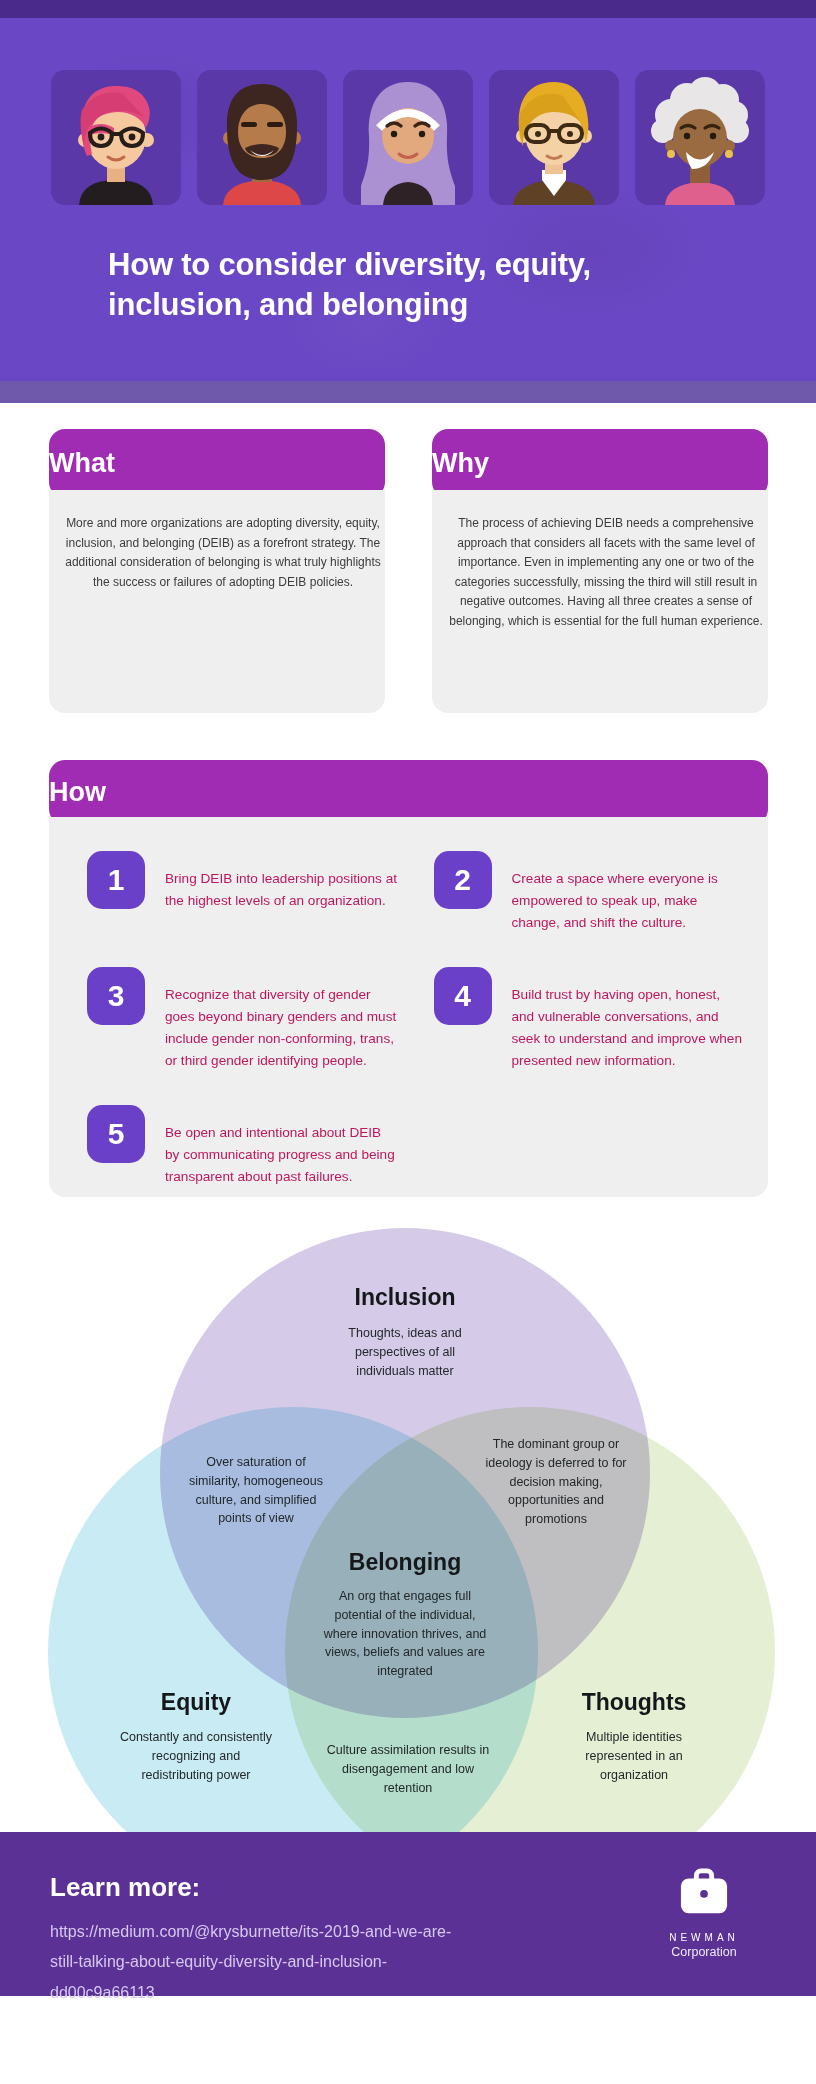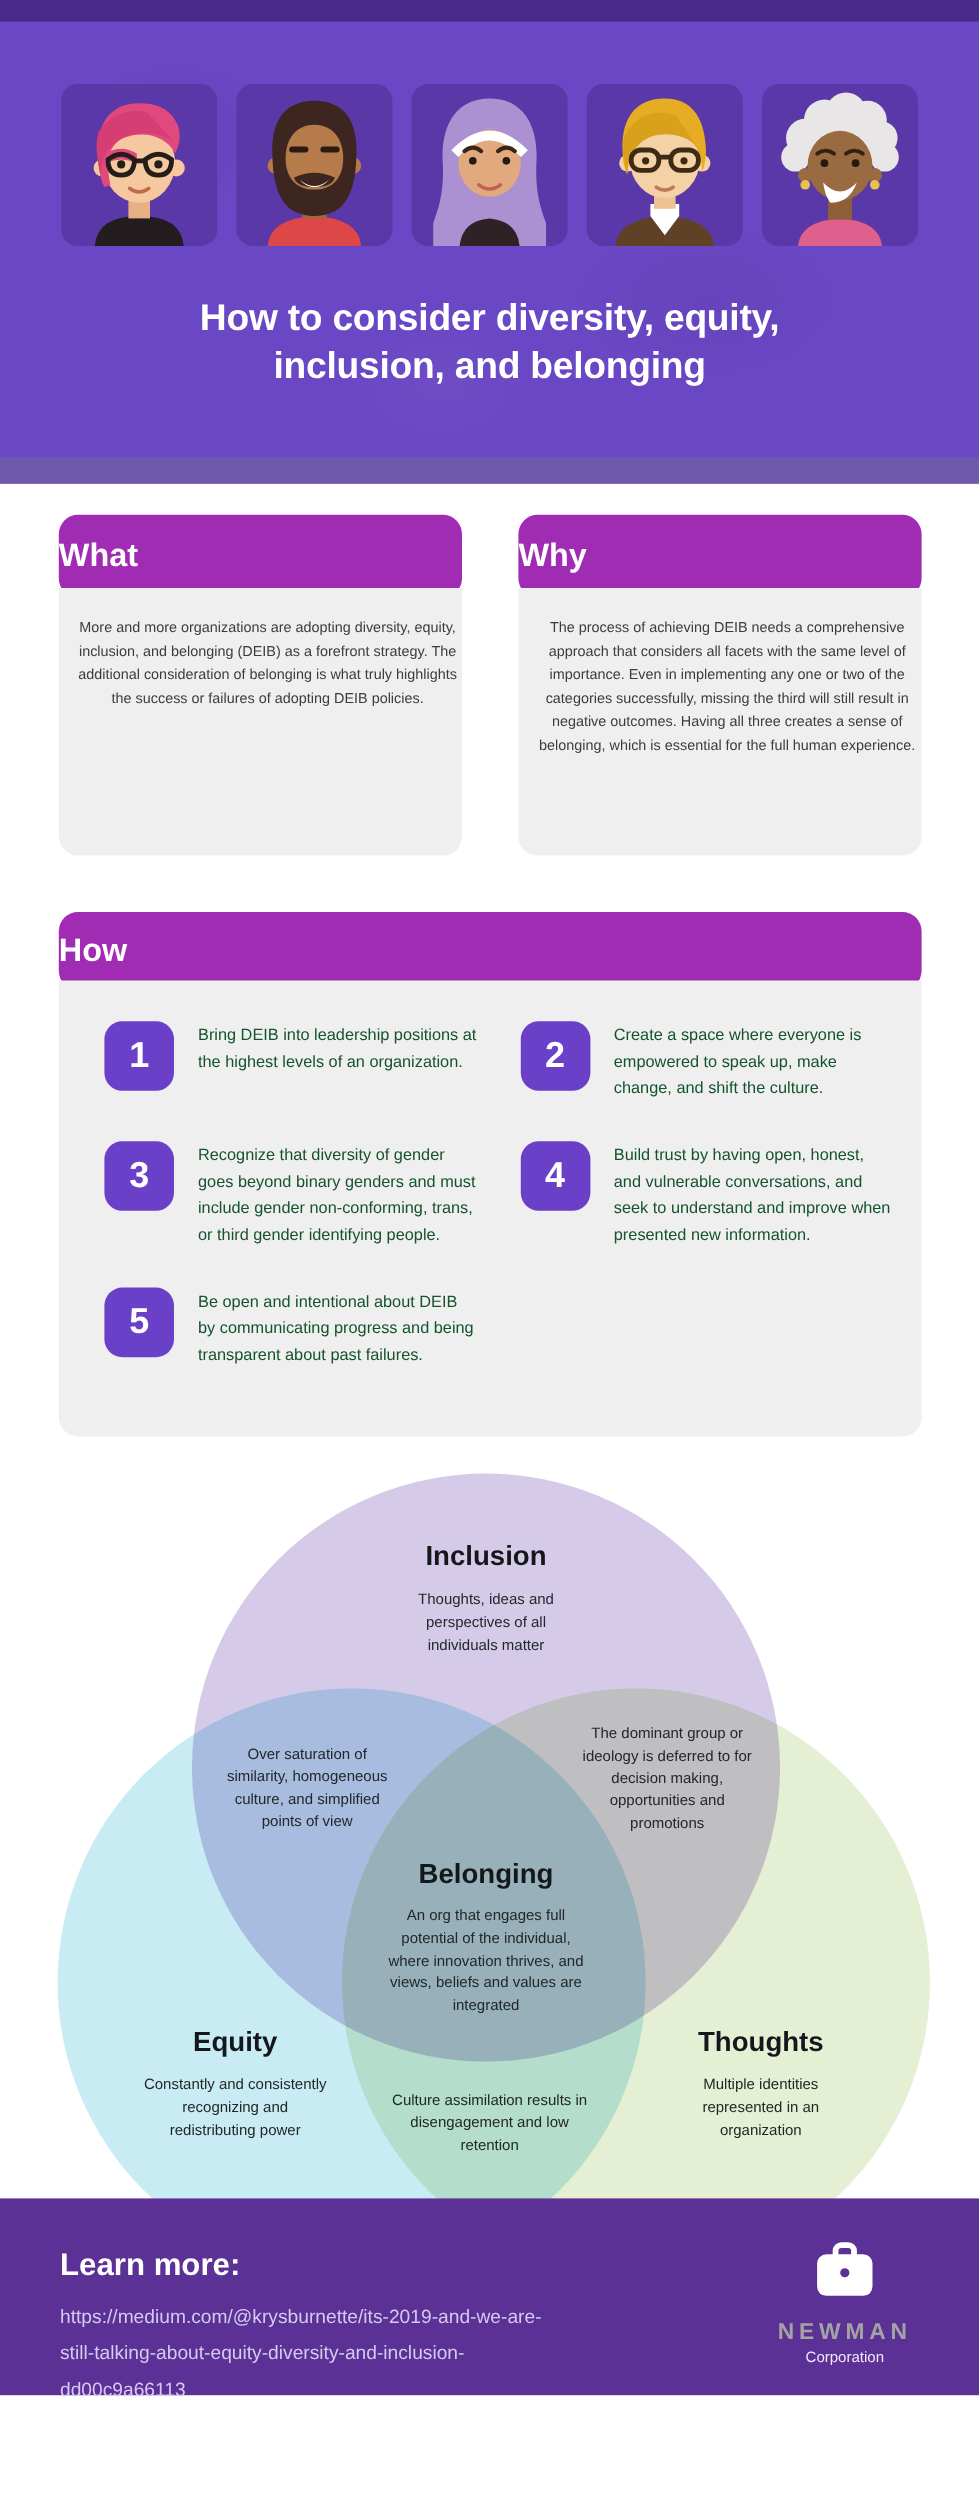--- a/index.html
+++ b/index.html
@@ -17,21 +17,21 @@
       radial-gradient(120px 80px at 45% 80%, rgba(255,255,255,0.03), transparent 70%),
       #6a47c4;
   }
   .hero-topband{position:absolute;left:0;top:0;width:816px;height:18px;background:#4a2b8c;}
   .hero-botband{position:absolute;left:0;top:381px;width:816px;height:22px;background:#6f59ab;}
   .avatars{position:absolute;left:0;top:70px;width:816px;display:flex;justify-content:center;gap:16px;}
   .avatar-card{width:130px;height:135px;border-radius:14px;background:#5a38a8;overflow:hidden;flex:0 0 auto;}
   .avatar-card svg{display:block;width:130px;height:135px;}
   .hero-title{
     position:absolute;left:50%;top:245px;transform:translateX(-50%);
-    width:600px;margin:0;text-align:center;color:#ffffff;
+    width:600px;margin:0;text-align:left;color:#ffffff;
     font-size:31px;line-height:1.3;font-weight:800;letter-spacing:-0.2px;
   }
   
   .card-head{
     height:69px;line-height:69px;text-align:left;border-radius:16px;
     background:#a12cb4;color:#ffffff;font-size:27px;font-weight:800;
   }
   .card-body{
     background:#efefef;border-radius:0 0 16px 16px;margin-top:-8px;padding-top:8px;
   }
@@ -47,41 +47,41 @@
     background:#efefef;border-radius:0 0 16px 16px;margin-top:-8px;
     height:346px;padding:34px 24px 0 38px;
     display:grid;grid-template-columns:1fr 1fr;column-gap:36px;row-gap:34px;
     align-content:start;
   }
   .step{display:flex;gap:20px;align-items:flex-start;}
   .step-num{
     flex:0 0 58px;height:58px;border-radius:15px;background:#6a40c8;
     color:#fff;font-size:30px;font-weight:800;line-height:58px;text-align:center;
   }
-  .step-text{font-size:13.6px;line-height:1.6;color:#14532d;max-width:238px;padding-top:1px;}
+  .step-text{font-size:13.6px;line-height:1.6;color:#be185d;max-width:238px;padding-top:1px;margin-top:16px;}
   .step-5{grid-column:1;}
   
   .venn-circle{position:absolute;width:490px;height:490px;border-radius:50%;mix-blend-mode:multiply;}
   .vc-inclusion{left:160px;top:1228px;background:#d5cbe9;}
   .vc-equity{left:48px;top:1407px;background:#c9ecf4;}
   .vc-diversity{left:285px;top:1407px;background:#e5efd4;}
   .vtext{position:absolute;transform:translate(-50%,-50%);text-align:center;z-index:3;}
   .vlabel{font-size:23px;font-weight:800;color:#15181a;white-space:nowrap;}
   .vdesc{font-size:12.5px;line-height:1.5;color:#22282a;}
   
   .footer{position:absolute;left:0;top:1832px;width:816px;height:164px;background:#5c3196;}
   .learn{position:absolute;left:50px;top:40px;}
   .learn-title{color:#ffffff;font-size:26px;font-weight:800;}
   .learn-link{
     display:block;margin-top:14px;width:410px;
     color:#d5c9f0;font-size:16px;line-height:1.9;text-decoration:none;cursor:pointer;
   }
   .brand{position:absolute;right:52px;top:36px;width:120px;text-align:center;}
   .brand svg{display:inline-block;}
-  .brand-name{margin-top:10px;color:#a3a3a3;font-size:19px;font-weight:700;letter-spacing:4px;}
+  .brand-name{margin-top:10px;color:#ffffff;font-size:10px;font-weight:400;letter-spacing:4px;}
   .brand-sub{margin-top:2px;color:#efe9fa;font-size:12.5px;}
 </style>
 </head>
 <body>
 
 <div class="page">
 
   <header class="hero">
     <div class="hero-topband"></div>
 

